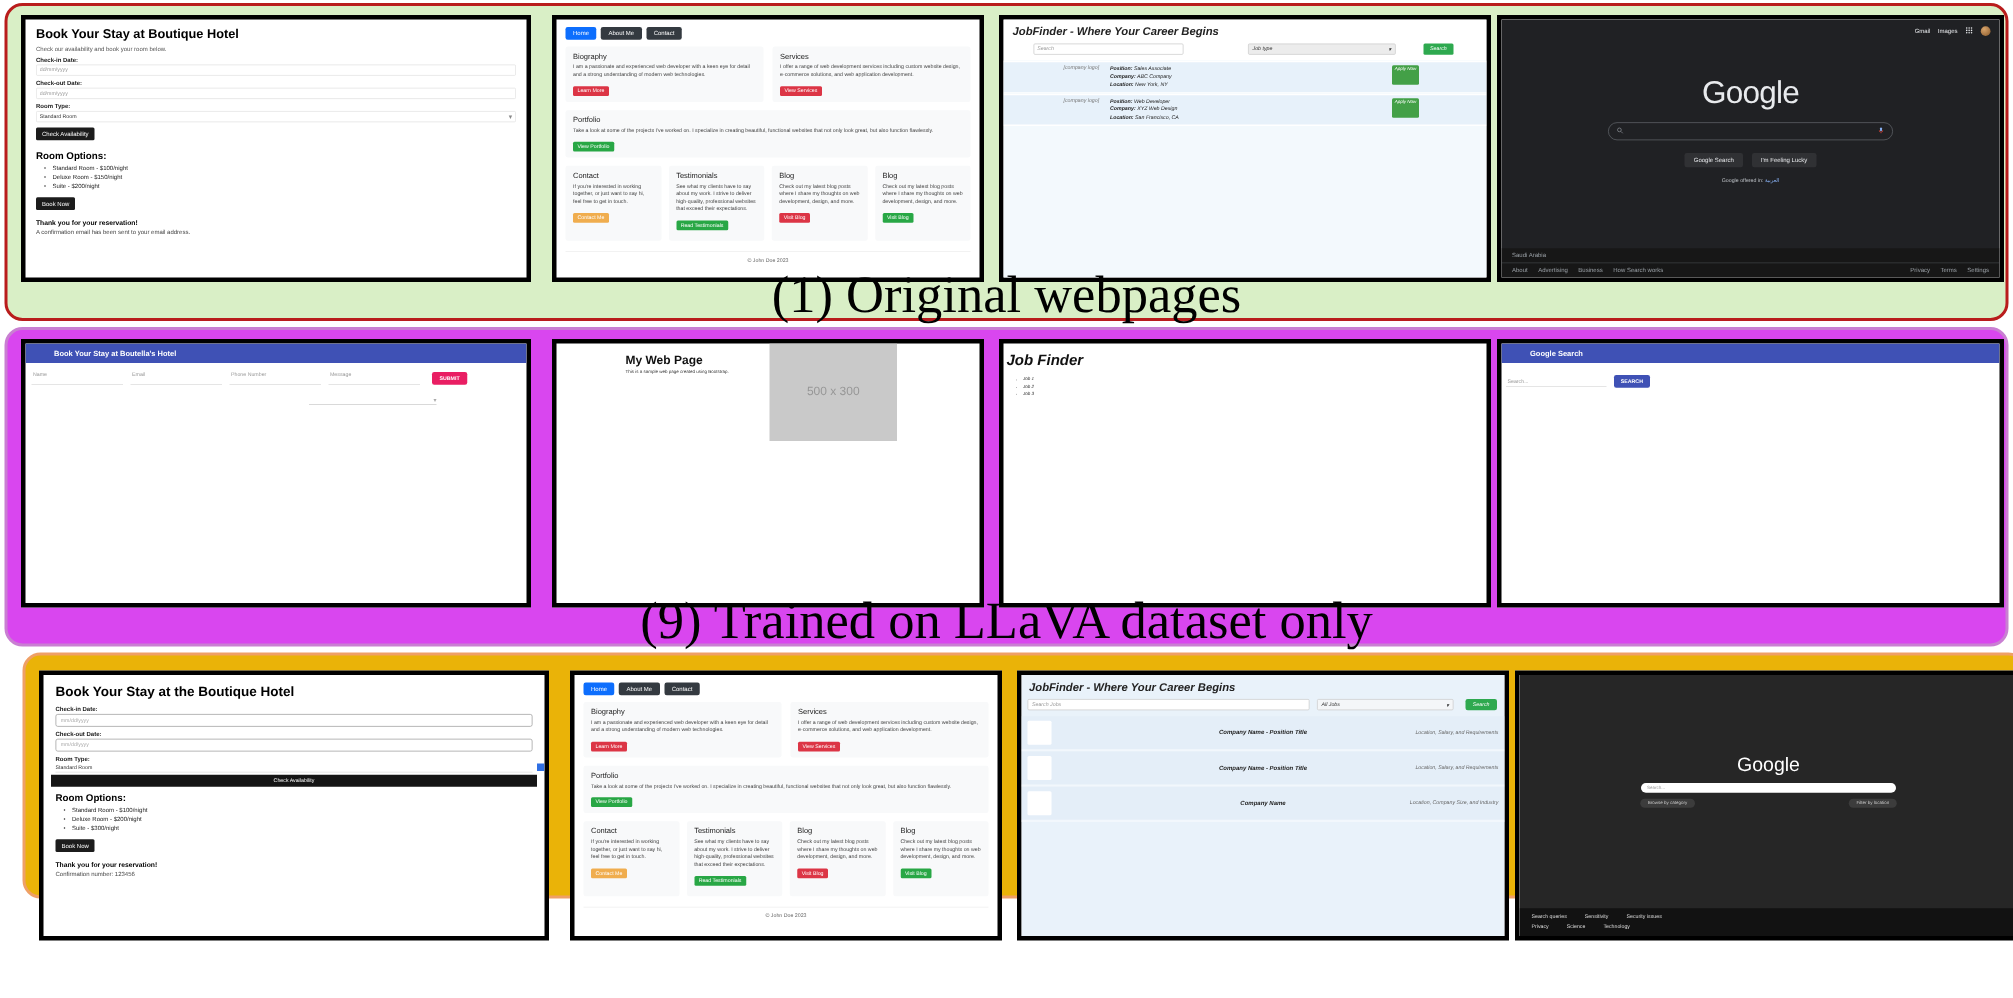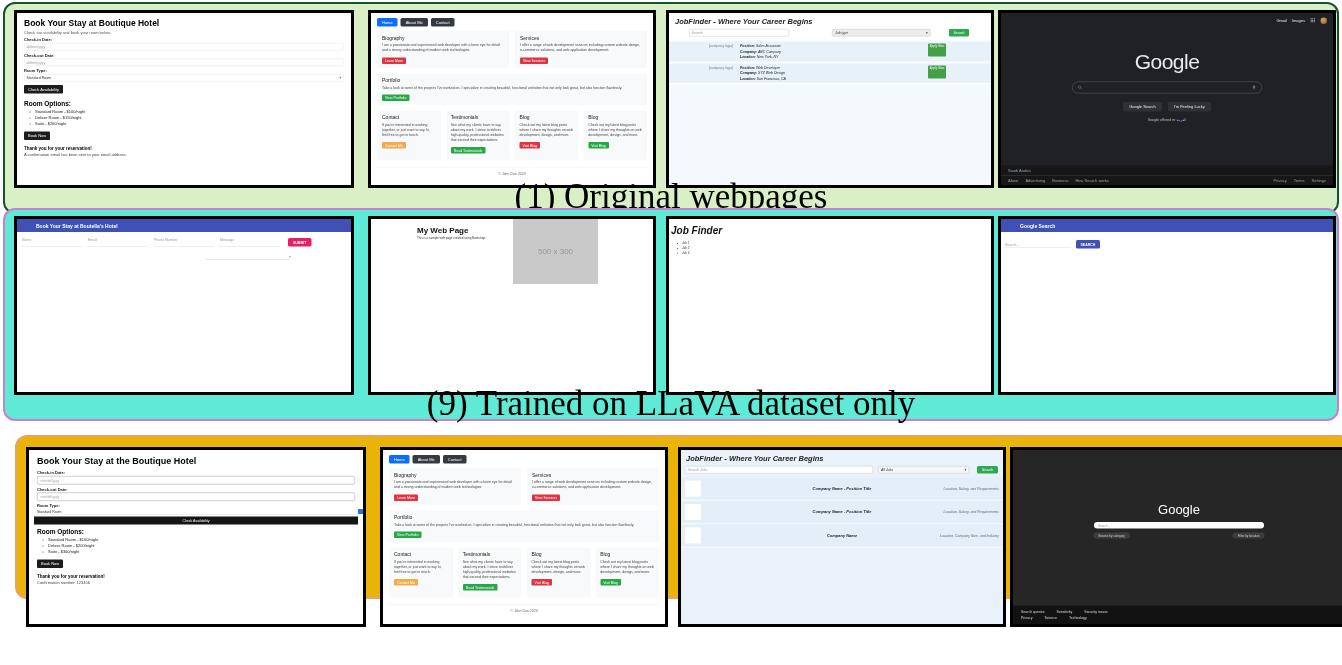--- a/index.html
+++ b/index.html
@@ -1,21 +1,21 @@
 <!DOCTYPE html>
 <html><head>
 <meta charset="utf-8">
 <style>
   html,body{margin:0;padding:0;background:#ffffff;}
   body{width:1342px;height:665px;position:relative;font-family:"Liberation Sans",sans-serif;overflow:hidden;}
 
   
   .panel{position:absolute;left:3px;width:1336px;border-radius:12px;box-sizing:border-box;}
-  #p1{top:2px;height:212px;background:#d9efc6;border:2px solid #14532d;}
-  #p2{top:208px;height:213px;background:#5eead4;border:2px solid #c97fd2;}
+  #p1{top:2px;height:212px;background:#d9efc6;border:2px solid #b91c1c;}
+  #p2{top:218px;height:213px;background:#d946ef;border:2px solid #c97fd2;}
   #p3{top:435px;height:164px;background:#eab308;border:2px solid #efa066;margin-left:12px;}
   .caption{position:absolute;bottom:0;left:0;width:100%;text-align:center;
     font-family:"Liberation Serif","DejaVu Serif",serif;font-size:35px;color:#000;line-height:30px;}
   #p3 .caption{line-height:36px;}
 
   
   .thumb{position:absolute;background:#fff;border:3px solid #000;box-sizing:border-box;overflow:hidden;}
   .r1 .thumb{top:6px;height:178px;}
   .r2 .thumb{top:6px;height:179px;}
   .r3 .thumb{top:10px;height:180px;}

